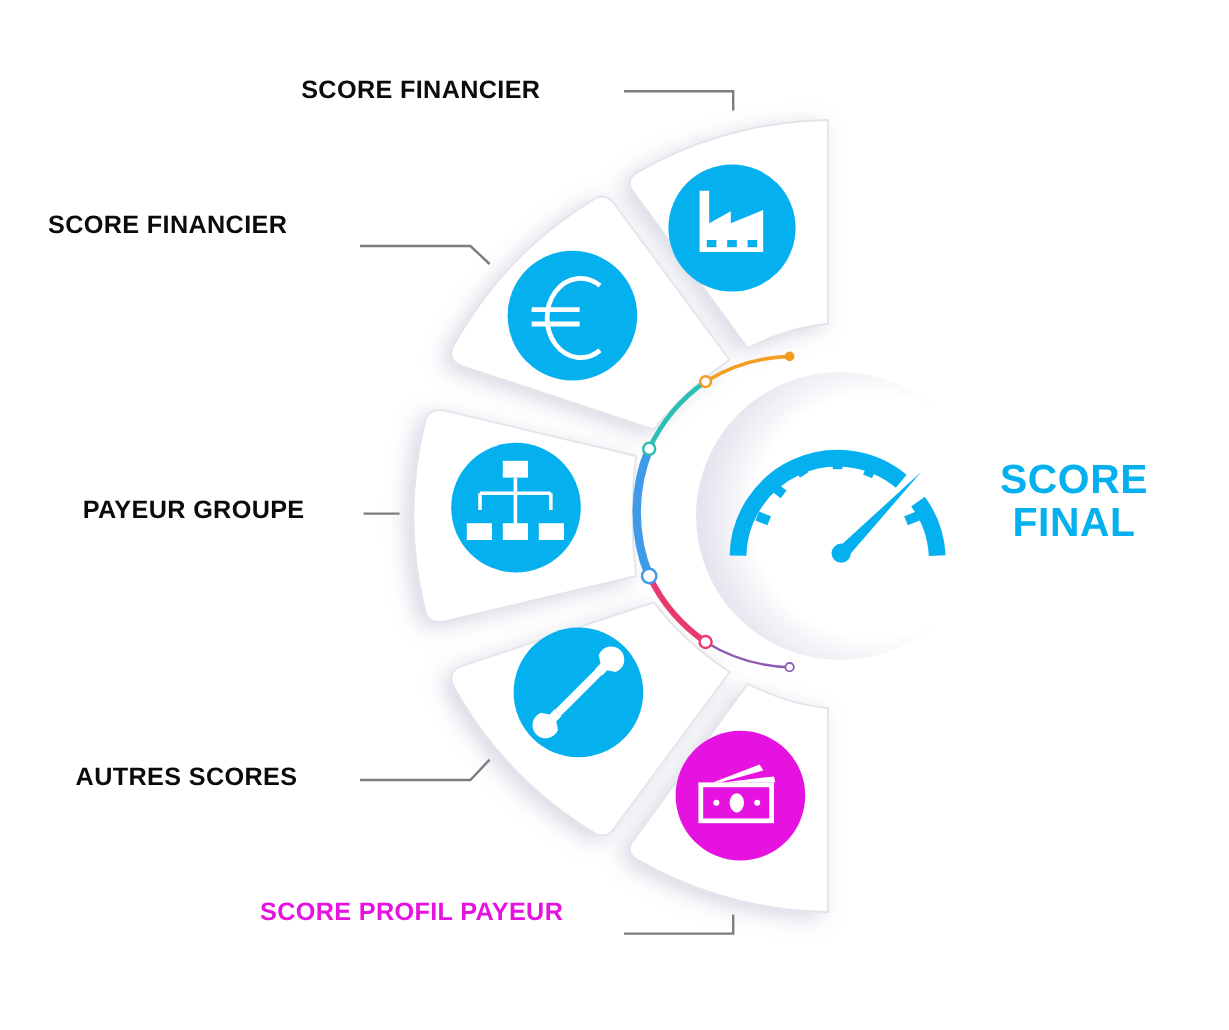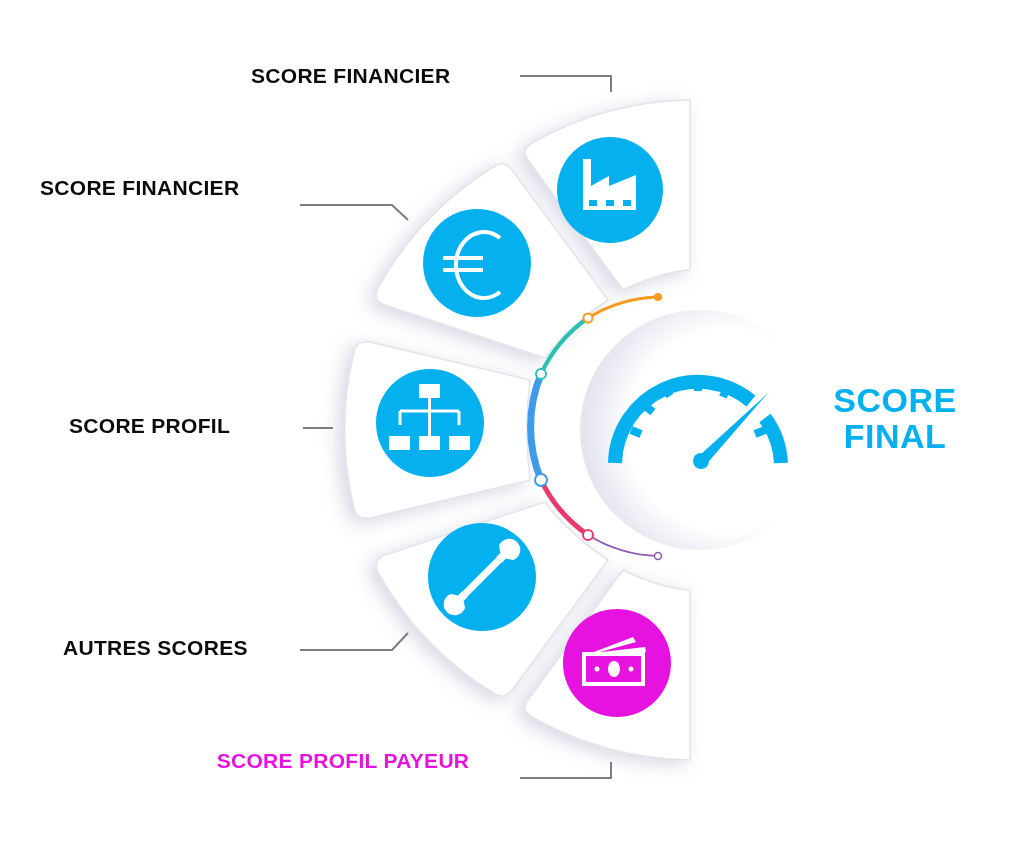--- a/index.html
+++ b/index.html
@@ -125,21 +125,21 @@
       <rect x="584" y="654" width="59" height="30" fill="none" stroke="#fff" stroke-width="4"></rect>
       <ellipse cx="614" cy="669" rx="6" ry="8" fill="#fff"></ellipse>
       <circle cx="597" cy="669" r="2.5" fill="#fff"></circle>
       <circle cx="631" cy="669" r="2.5" fill="#fff"></circle>
     </g>
   </svg>
 
   
   <div class="label" style="left:251px; top:63px;">SCORE FINANCIER</div>
   <div class="label" style="left:40px; top:175px;">SCORE FINANCIER</div>
-  <div class="label" style="left:69px; top:413px;">SCORE PROFIL</div>
+  <div class="label" style="left:69px; top:413px;">PAYEUR GROUPE</div>
   <div class="label" style="left:63px; top:635px;">AUTRES SCORES</div>
   <div class="label payeur" style="left:187px; top:747px; width:312px;">
     <div>SCORE PROFIL PAYEUR</div>
   </div>
   <div class="label final" style="left:828px; top:382px; width:134px;">
     <div>SCORE</div>
     <div>FINAL</div>
   </div>
 </div>
 

